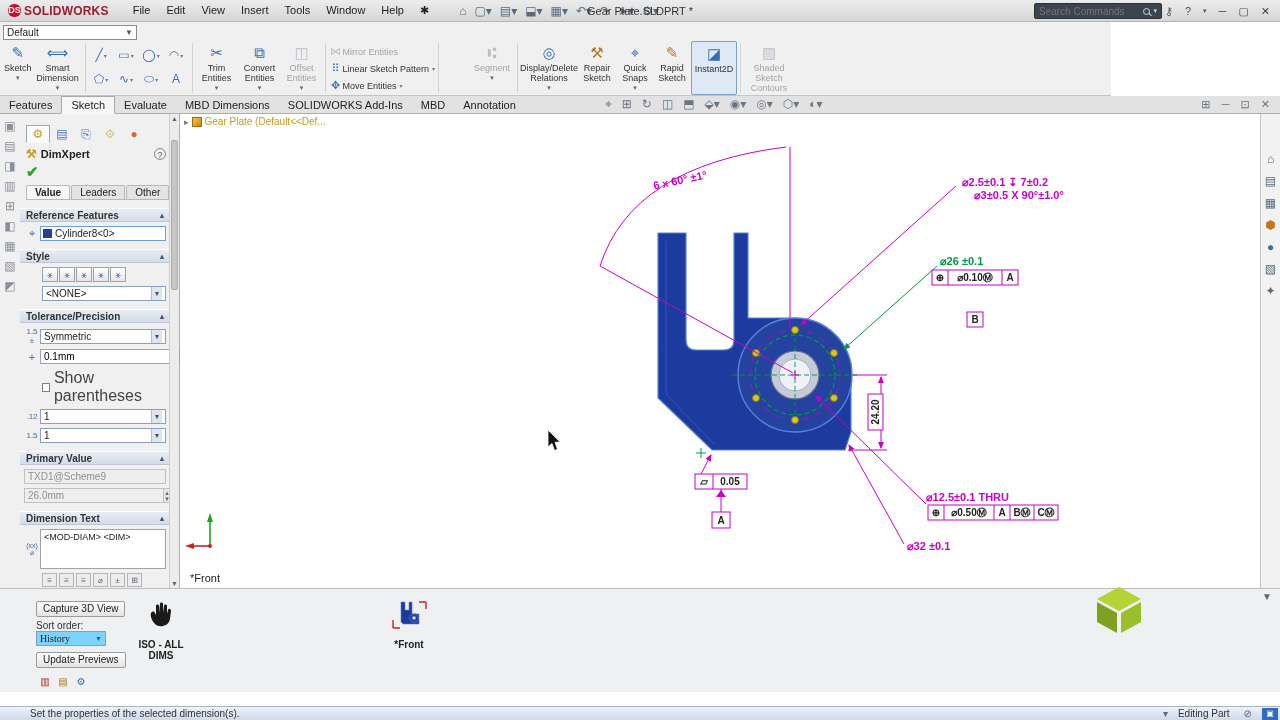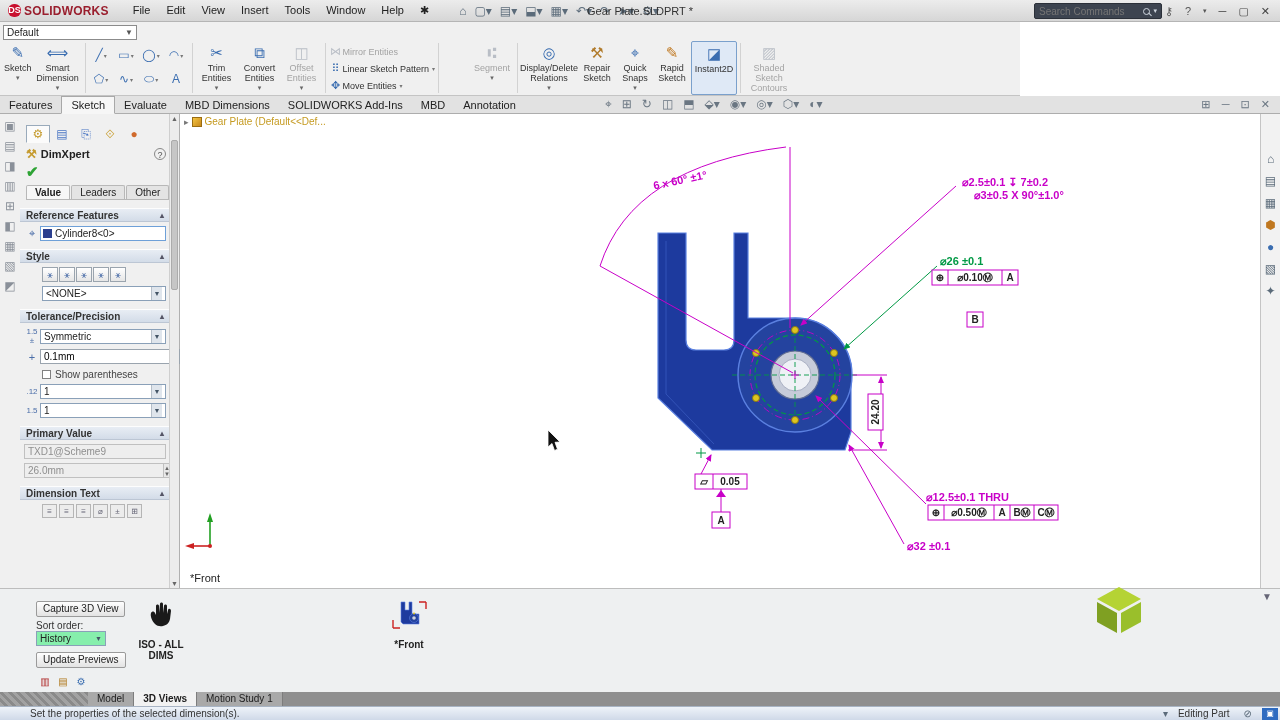--- a/index.html
+++ b/index.html
@@ -23,21 +23,21 @@
   .search-box { position:absolute; right:118px; top:3px; width:128px; height:16px; background:#3d4450;
     border:1px solid #2b3039; border-radius:2px; display:flex; align-items:center; padding:0 4px; }
   .search-box input { flex:1; background:transparent; border:none; outline:none; color:#cfd6df; font-size:10px; width:86px; font-family:"Liberation Sans",sans-serif; }
   .mag { width:7px; height:7px; border:1.4px solid #cfd6df; border-radius:50%; position:relative; margin:0 3px; }
   .mag::after { content:""; position:absolute; width:4px; height:1.4px; background:#cfd6df; transform:rotate(45deg); right:-3px; bottom:-2px; }
   .tb-right { position:absolute; right:4px; top:0; height:22px; display:flex; align-items:center; color:#555; }
   .tb-right span { margin:0 6px; font-size:11px; }
   .winbtn { font-size:10px; color:#444; }
 
   
-  #ribbon { position:absolute; top:22px; left:0; width:1020px; height:74px; background:#f0f0f0; border-bottom:1px solid #c4c4c4; }
+  #ribbon { position:absolute; top:22px; left:0; width:1111px; height:74px; background:#f0f0f0; border-bottom:1px solid #c4c4c4; }
   .configsel { position:absolute; top:3px; left:3px; width:134px; height:15px; background:#fff; border:1px solid #8b8b8b;
     display:flex; align-items:center; font-size:10px; padding:0 3px; }
   .configsel .dda { margin-left:auto; color:#555; font-size:8px; }
   .ribrow { position:absolute; top:19px; left:2px; height:54px; display:flex; align-items:stretch; }
   .vsep { width:1px; background:#d2d2d2; margin:2px 3px; }
   .rbtn { display:flex; flex-direction:column; align-items:center; justify-content:flex-start; padding:2px 2px;
     font-size:9px; line-height:1.1; color:#333; text-align:center; }
   .rbtn .ic { font-size:15px; height:20px; line-height:20px; color:#3a6db0; }
   .rbtn .lab { margin-top:1px; }
   .rbtn .dda { font-size:7px; color:#666; }
@@ -81,21 +81,21 @@
   .sech .chv { margin-left:auto; color:#556; font-size:8px; }
   .prow { display:flex; align-items:center; margin:4px 4px 0 4px; }
   .prow .ric { width:16px; text-align:center; color:#4a6da8; font-size:11px; flex:none; }
   .pinput { flex:1; height:15px; background:#fff; border:1px solid #6ea0d8; display:flex; align-items:center; padding:0 2px; font-size:10px; overflow:hidden; }
   .selblock { width:9px; height:9px; background:#2b3f8f; margin-right:3px; flex:none; }
   .ddl { flex:1; height:15px; background:#fff; border:1px solid #8aa0b8; display:flex; align-items:center; padding:0 3px; font-size:10px; }
   .ddl .dda { margin-left:auto; background:#dfe5ec; border-left:1px solid #b5bec8; height:13px; width:11px; text-align:center; font-size:7px; line-height:13px; color:#456; }
   .txt { flex:1; height:15px; background:#fff; border:1px solid #9aa4ae; font-size:10px; padding:0 3px; font-family:"Liberation Sans",sans-serif; }
   .txt.dis { background:#eeeeee; color:#8f8f8f; border-color:#c0c0c0; }
   .spin { width:11px; height:15px; border:1px solid #c0c0c0; border-left:none; font-size:6px; color:#666; display:flex; flex-direction:column; align-items:center; justify-content:center; background:#e8e8e8; }
-  .cbrow { display:flex; align-items:center; margin:5px 4px 0 22px; font-size:10px; color:#444; }
+  .cbrow { display:flex; align-items:center; margin:5px 4px 0 22px; font-size:16px; color:#444; }
   .cbox { width:9px; height:9px; border:1px solid #808080; background:#fff; margin-right:4px; }
   .stylebtns { display:flex; margin:4px 0 0 22px; }
   .stylebtns span { width:16px; height:15px; border:1px solid #9aa4ae; background:linear-gradient(#fff,#e6e6e6); margin-right:1px;
     font-size:10px; color:#4a6da8; text-align:center; line-height:14px; }
   .dtarea { flex:1; height:40px; background:#fff; border:1px solid #9aa4ae; font-size:9px; padding:2px 3px; color:#222; }
   .miniicons { display:flex; margin:4px 0 0 22px; }
   .miniicons span { width:15px; height:14px; border:1px solid #b5b5b5; background:#ececec; margin-right:2px; font-size:8px; color:#667; text-align:center; line-height:13px; }
   .pscroll { position:absolute; right:0; top:0; width:10px; height:474px; background:#ececec; border-left:1px solid #cfcfcf; }
   .pscroll .thumbv { position:absolute; left:1px; top:26px; width:7px; height:150px; background:#c6c6c6; border:1px solid #ababab; border-radius:2px; }
   .pscroll .sa { position:absolute; left:0; width:9px; text-align:center; font-size:7px; color:#666; }
@@ -110,22 +110,22 @@
   
   #rightpane { position:absolute; top:114px; right:0; width:20px; height:474px; background:#f2f2f2; border-left:1px solid #c5c5c5; }
   #rightpane .ricons { display:flex; flex-direction:column; align-items:center; margin-top:34px; }
   #rightpane .ricons span { margin:4px 0; font-size:12px; color:#5b6b7a; }
 
   
   #viewspanel { position:absolute; top:588px; left:0; width:1280px; height:104px; background:#eef0f1; border-top:1px solid #bdbdbd; }
   .btn3d { position:absolute; height:16px; background:linear-gradient(#fefefe,#e3e3e3); border:1px solid #9a9a9a; border-radius:2px;
     font-size:10px; padding:0 6px; line-height:14px; color:#222; }
   .sortlab { position:absolute; left:36px; top:31px; font-size:10px; color:#333; }
-  .sortddl { position:absolute; left:36px; top:42px; width:70px; height:15px; background:#86efac; border:1px solid #8aa0b8; font-size:10px;
-    display:flex; align-items:center; padding:0 3px; }
+  .sortddl { position:absolute; left:36px; top:42px; width:70px; height:15px; background:#7dd3fc; border:1px solid #8aa0b8; font-size:10px;
+    display:flex; align-items:center; padding:0 3px;font-family:Liberation Serif, serif; }
   .sortddl .dda { margin-left:auto; font-size:7px; color:#456; }
   .thumb { position:absolute; top:4px; width:66px; text-align:center;font-weight:bold; }
   .thumbimg { height:42px; display:flex; align-items:center; justify-content:center; }
   .thumb.selected .thumbimg { background:#dfdfdf; border-radius:2px; }
   .thumblab { font-size:10px; color:#222; margin-top:4px; }
   .panelchv { position:absolute; right:8px; top:2px; color:#667; font-size:10px; }
   .footicons { position:absolute; left:38px; top:86px; display:flex; }
   .footicons span { width:14px; height:13px; margin-right:4px; font-size:10px; text-align:center; line-height:13px; }
   .goeng { position:absolute; left:992px; top:0px; width:260px; height:104px; }
   .goeng .cube { position:absolute; left:98px; top:-6px; }
@@ -429,20 +429,26 @@
       </div>
       <div class="prow" style="">
         <input class="txt dis" value="26.0mm" style="">
         <span class="spin">▲<br>▼</span>
       </div>
 
       <div class="sech">
         <span>Dimension Text</span>
         <span class="chv">▴</span>
       </div>
+      <div class="prow">
+        <span class="ric" style="font-size:7px">(xx)<br>⌀</span>
+        <div class="dtarea">
+          <span>&lt;MOD-DIAM&gt; &lt;DIM&gt;</span>
+        </div>
+      </div>
       <div class="miniicons">
         <span>≡</span>
         <span>≡</span>
         <span>≡</span>
         <span>⌀</span>
         <span>±</span>
         <span>⊞</span>
       </div>
     </div>
     <div class="pscroll">
@@ -636,26 +642,20 @@
 
     <div class="goeng">
       <svg class="cube" width="58" height="52" viewBox="0 0 26 26">
         <polygon points="2,8 13,2 24,8 13,14" fill="#b5d334"></polygon>
         <polygon points="2,9.5 12,15 12,25 2,19.5" fill="#7fa022"></polygon>
         <polygon points="24,9.5 14,15 14,25 24,19.5" fill="#9abf2b"></polygon>
       </svg>
     </div>
   </div>
 
-  <div id="bottomtabs">
-    <div class="hatch"></div>
-    <span class="btab">Model</span>
-    <span class="btab active">3D Views</span>
-    <span class="btab">Motion Study 1</span>
-  </div>
 
   <div id="statusbar">
     <span class="msg">Set the properties of the selected dimension(s).</span>
     <div class="right">
       <span class="sico">▾</span>
       <span class="mode">Editing Part</span>
       <span class="sico">⊘</span>
       <span class="bluebox">▣</span>
     </div>
   </div>

